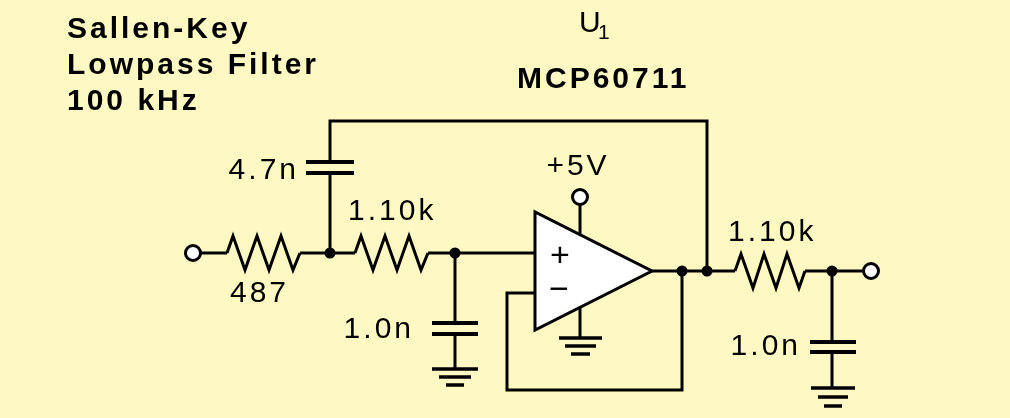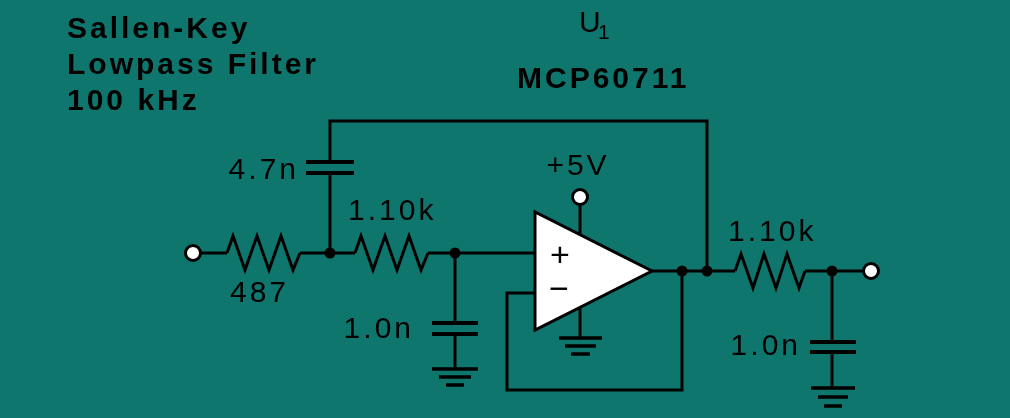--- a/index.html
+++ b/index.html
@@ -1,16 +1,16 @@
 <!DOCTYPE html>
 <html><head>
 <meta charset="utf-8">
 <style>
   html,body{margin:0;padding:0;background:#ffffff;}
-  .canvas{position:relative;width:1010px;height:418px;background:#0f766e;overflow:hidden;}
+  .canvas{position:relative;width:1010px;height:418px;background:#fef9c3;overflow:hidden;}
   svg{display:block;}
   text{font-family:"Liberation Sans",sans-serif;fill:#000000;}
   .title-text{font-size:30px;font-weight:bold;letter-spacing:3px;}
   .part-text{font-size:30px;font-weight:bold;letter-spacing:3px;}
   .val-text{font-size:30px;letter-spacing:3px;}
   .refdes-text{font-size:30px;}
   .sub-text{font-size:21px;}
   .sym-text{font-size:34px;}
   .w{stroke:#000000;stroke-width:3;fill:none;}
   .plate{stroke:#000000;stroke-width:4;fill:none;}

